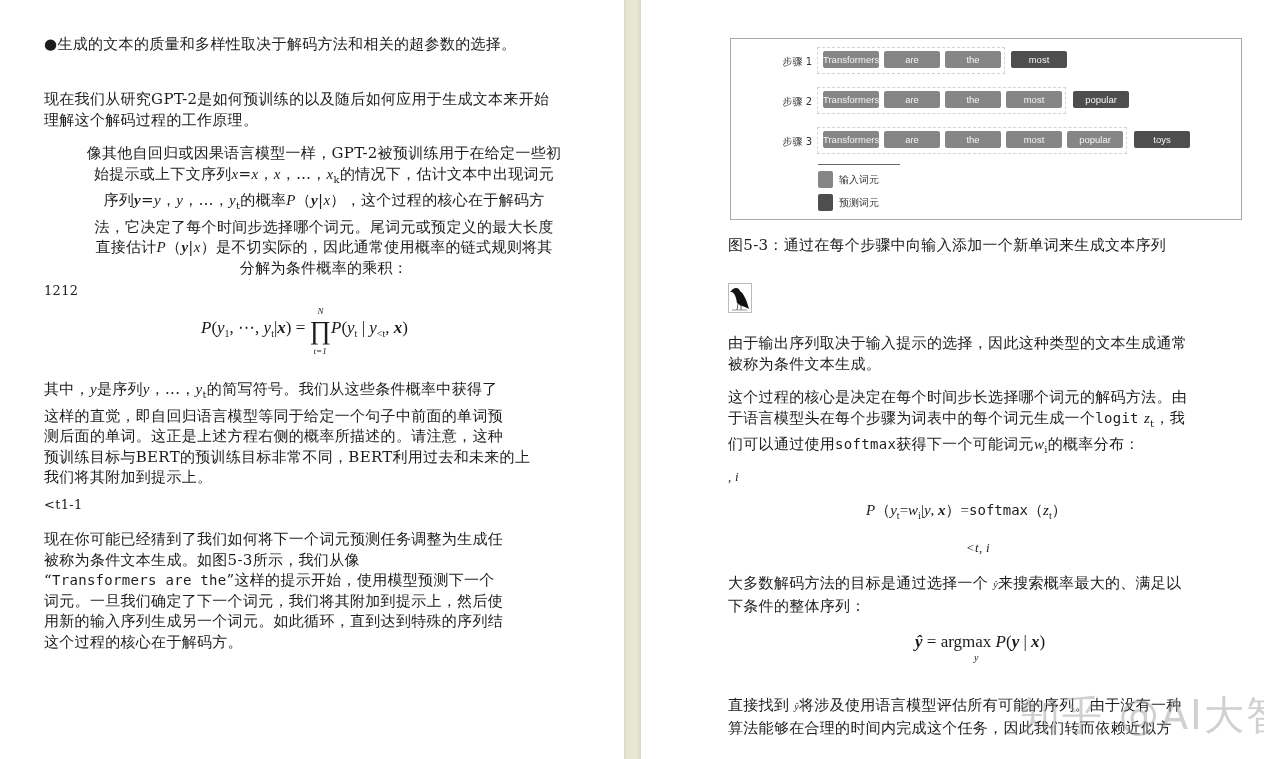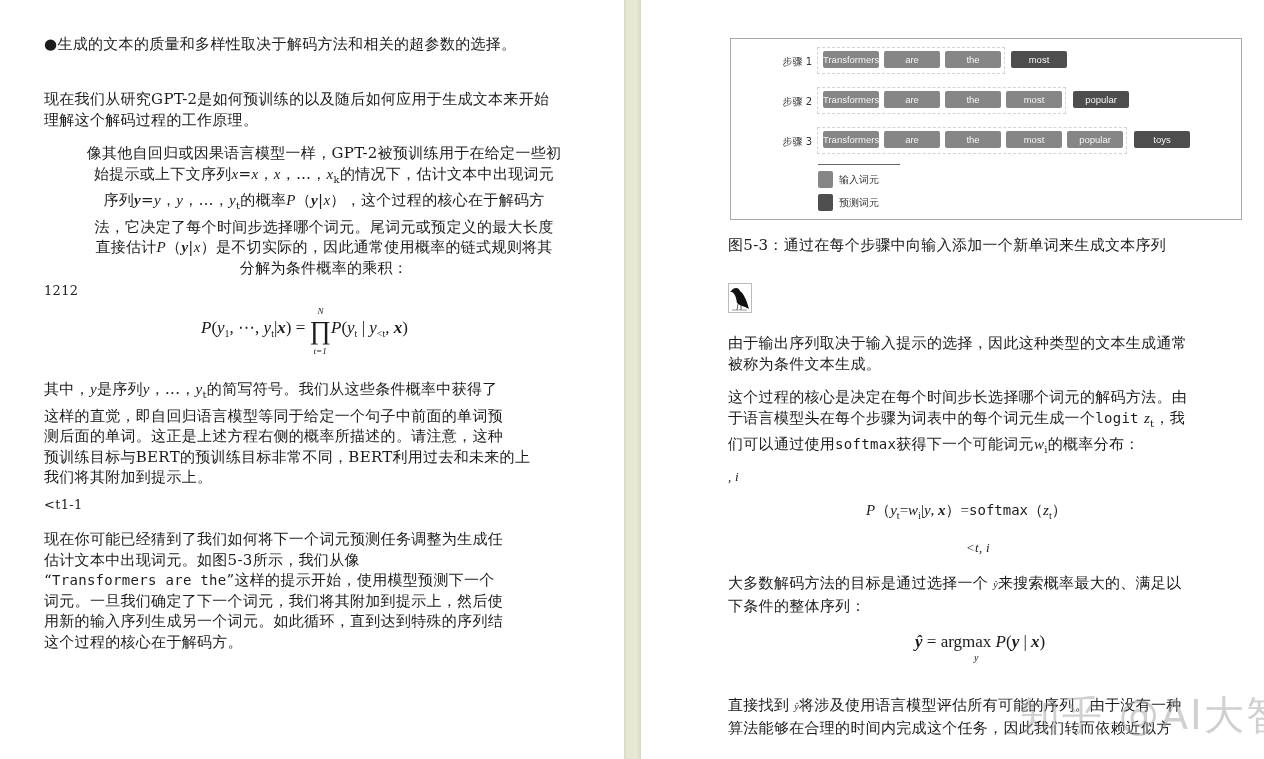--- a/index.html
+++ b/index.html
@@ -99,21 +99,21 @@
     <div>这样的直觉，即自回归语言模型等同于给定一个句子中前面的单词预</div>
     <div>测后面的单词。这正是上述方程右侧的概率所描述的。请注意，这种</div>
     <div>预训练目标与BERT的预训练目标非常不同，BERT利用过去和未来的上</div>
     <div>我们将其附加到提示上。</div>
   </div>
 
   <div class="para small" style="left:28px; top:495px;"><span>&lt;t1-1</span></div>
 
   <div class="para" style="left:28px; top:529px; width:560px;">
     <div>现在你可能已经猜到了我们如何将下一个词元预测任务调整为生成任</div>
-    <div>估计文本中出现词元。如图5-3所示，我们从像</div>
+    <div>被称为条件文本生成。如图5-3所示，我们从像</div>
     <div>“<span class="mono">Transformers  are  the</span>”这样的提示开始，使用模型预测下一个</div>
     <div>词元。一旦我们确定了下一个词元，我们将其附加到提示上，然后使</div>
     <div>用新的输入序列生成另一个词元。如此循环，直到达到特殊的序列结</div>
     <div>这个过程的核心在于解码方。</div>
   </div>
 </div>
 
 <div class="gutter"></div>
 
 <div class="figure">

